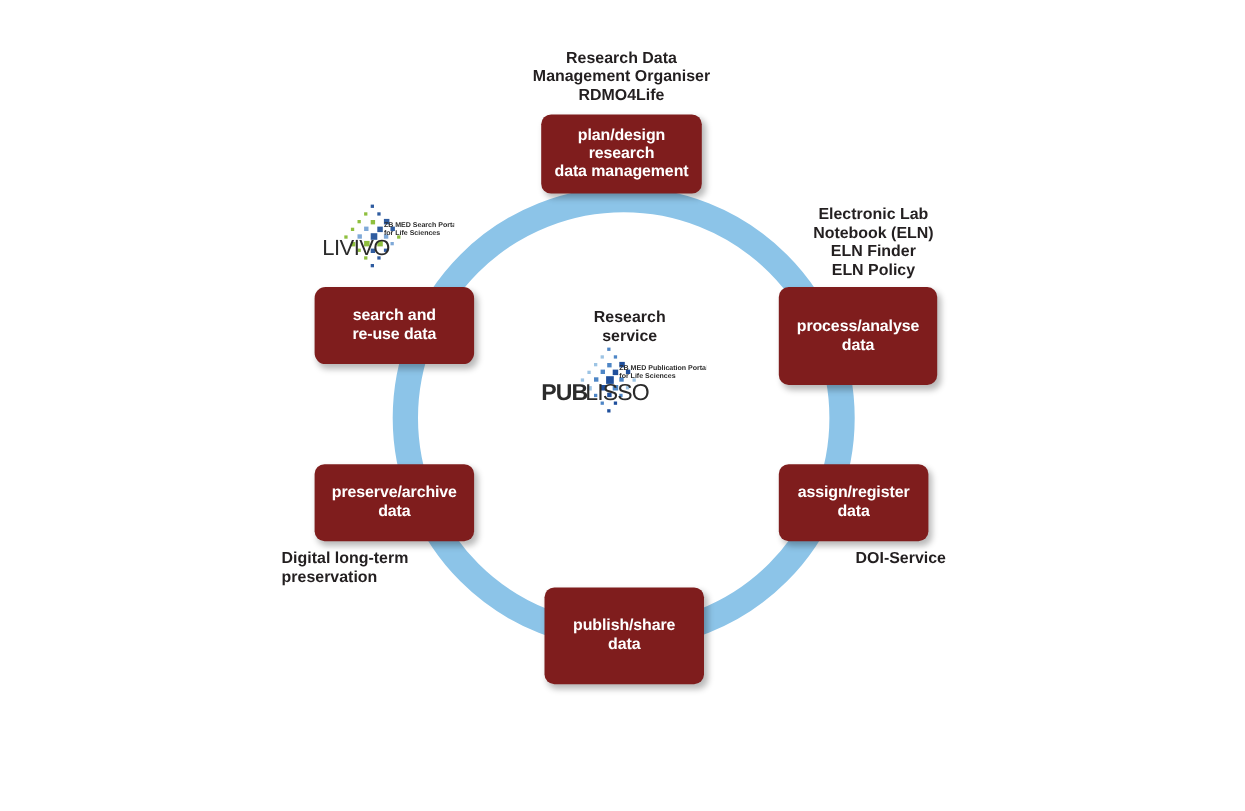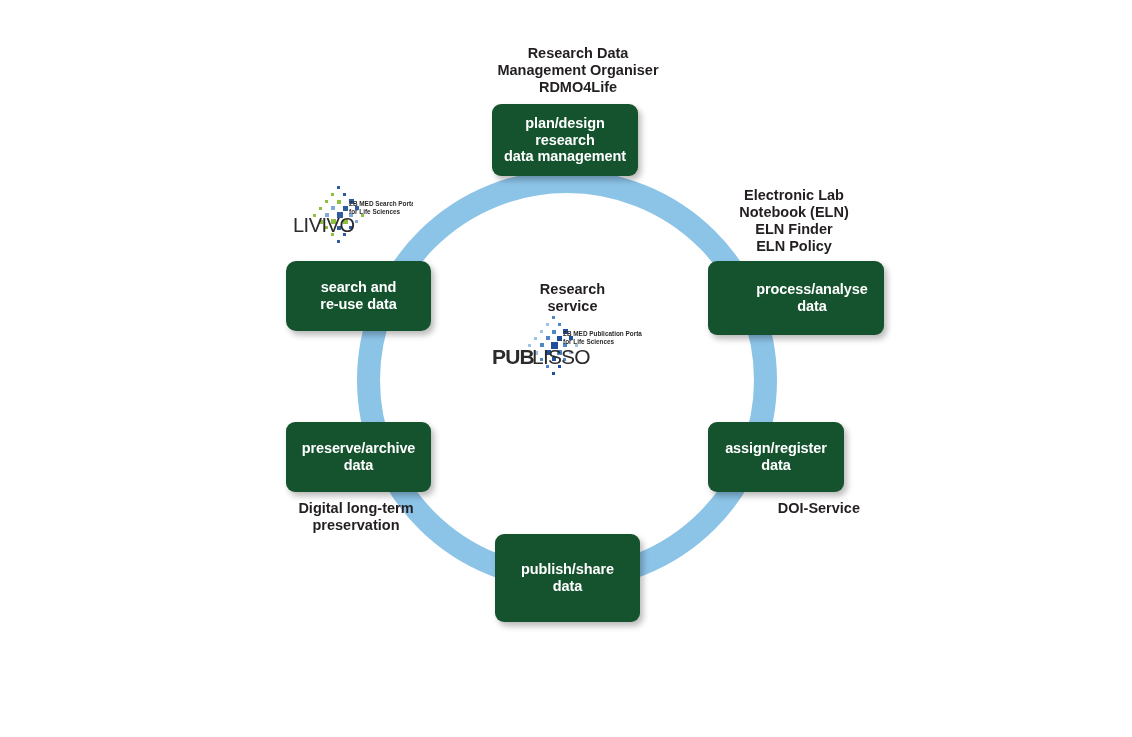--- a/index.html
+++ b/index.html
@@ -31,61 +31,61 @@
     height: 420px;
     border-radius: 50%;
     border: 23px solid #8cc4e8;
     box-sizing: border-box;
     z-index: 1;
   }
 
   
   .stage {
     position: absolute;
-    background: #14532d;
+    background: #7f1d1d;
     border-radius: 9px;
     box-shadow: 3px 4px 6px rgba(0,0,0,0.28);
     z-index: 3;
     display: flex;
     align-items: center;
     justify-content: center;
     text-align: center;
   }
   .stage-label {
     color: #ffffff;
     font-size: 14.5px;
     font-weight: bold;
     line-height: 1.15;
     letter-spacing: -0.1px;
     white-space: pre-line;
     padding: 0 8px;
   }
 
   .stage-plan     { left: 492px; top: 104px;  width: 146px; height: 72px; }
-  .stage-process  { left: 708px; top: 261px;  width: 144px; height: 74px; padding-left: 32px; }
+  .stage-process  { left: 708px; top: 261px;  width: 144px; height: 89px; }
   .stage-assign   { left: 708px; top: 422px;  width: 136px; height: 70px; }
   .stage-publish  { left: 495px; top: 534px;  width: 145px; height: 88px; }
   .stage-preserve { left: 286px; top: 422px;  width: 145px; height: 70px; }
   .stage-search   { left: 286px; top: 261px;  width: 145px; height: 70px; border-radius: 10px; }
 
   
   .caption {
     position: absolute;
     color: #231f20;
     font-size: 14.5px;
     font-weight: bold;
     line-height: 1.18;
     white-space: pre-line;
     z-index: 4;
   }
-  .cap-plan     { left: 458px; top: 45px;  width: 240px; text-align: center; }
+  .cap-plan     { left: 445px; top: 45px;  width: 240px; text-align: center; }
   .cap-eln      { left: 694px; top: 187px; width: 200px; text-align: center; }
   .cap-doi      { left: 700px; top: 500px; width: 160px; text-align: right; }
   .cap-repo     { left: 475px; top: 613px; width: 185px; text-align: center; }
-  .cap-preserve { left: 256px; top: 500px; width: 200px; text-align: center; }
+  .cap-preserve { left: 256px; top: 500px; width: 200px; }
   .cap-advisory { left: 495px; top: 281px; width: 155px; text-align: center; }
 
   
   .logo {
     position: absolute;
     z-index: 5;
   }
   .logo-livivo  { left: 293px; top: 185px;  width: 120px; height: 62px; }
   .logo-publisso{ left: 492px; top: 314px;  width: 150px; height: 68px; }
 

